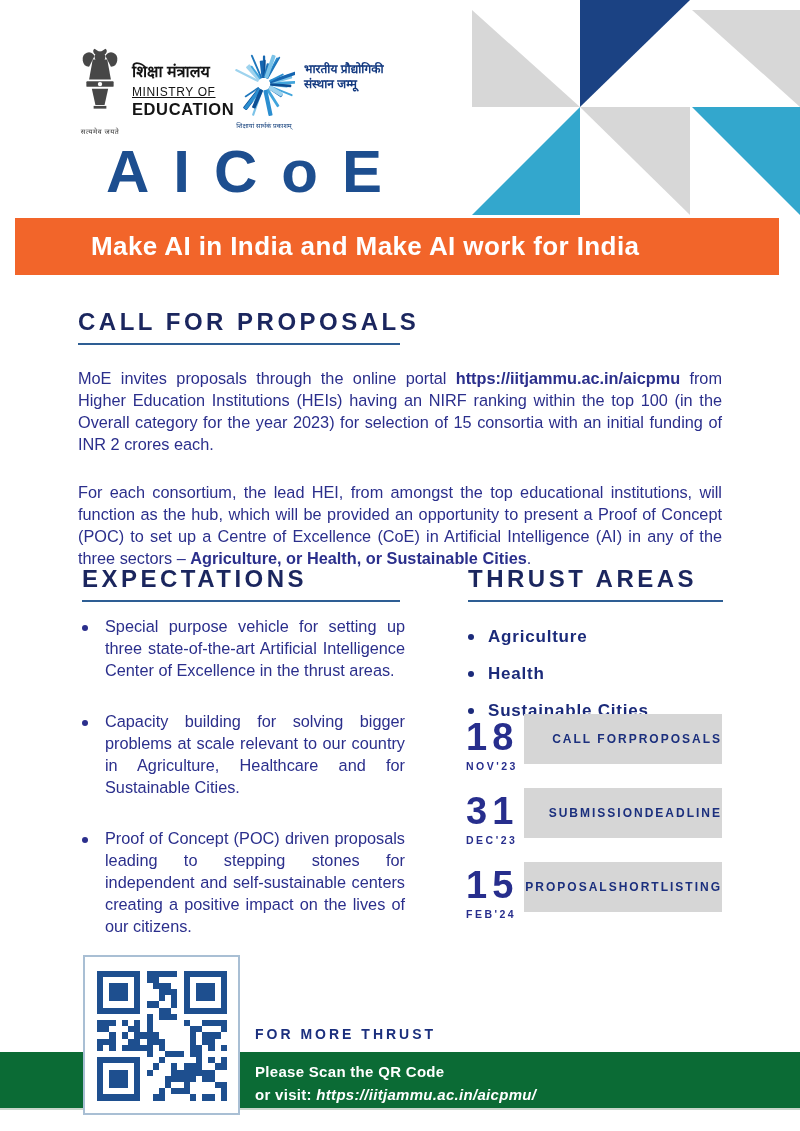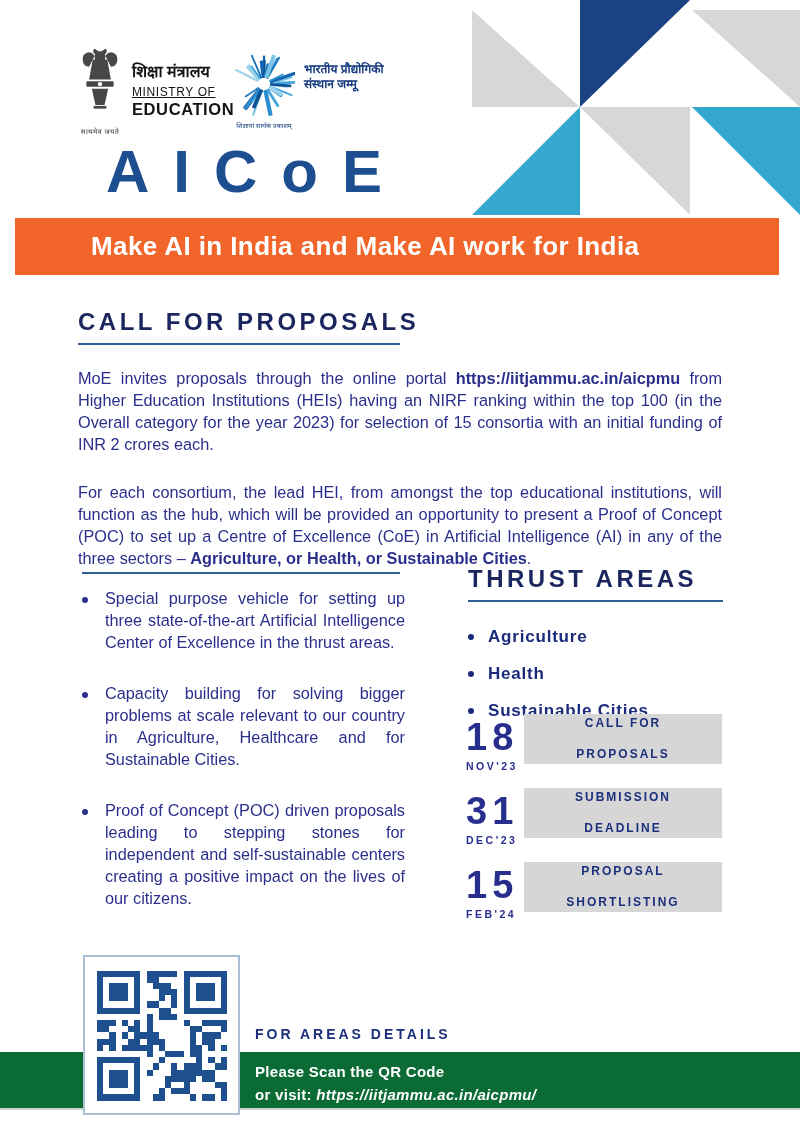--- a/index.html
+++ b/index.html
@@ -88,21 +88,21 @@
   .thrust-label { font-size:17px; font-weight:bold; color:#1b2a7a; letter-spacing:0.8px; }
 
   
   .timeline { position:absolute; left:466px; top:714px; width:256px; }
   .tl-row { display:flex; align-items:stretch; margin-bottom:16px; }
   .tl-date { width:58px; flex:none; padding-top:4px; }
   .tl-day { font-size:38px; font-weight:bold; color:#272e8d; letter-spacing:5px; line-height:1; }
   .tl-month { font-size:10.5px; font-weight:bold; color:#272e8d; letter-spacing:2.5px; margin-top:4px; }
   .tl-box {
     flex:1; height:50px; background:#d6d6d6;
-    display:flex; flex-direction:column; align-items:center; justify-content:space-between;
+    display:flex; flex-direction:row; align-items:center; justify-content:flex-end;
   }
   .tl-box-line { font-size:12px; font-weight:bold; color:#1b2f7d; letter-spacing:2px; line-height:1.55; text-align:center; }
 
   
   .green-band {
     position:absolute; left:0; top:1052px; width:800px; height:58px;
     background:#0b6b35; border-bottom:2px solid #c9d6cb; z-index:1;
   }
   .qr-card {
     position:absolute; left:83px; top:955px; width:157px; height:160px;
@@ -260,20 +260,21 @@
   </div>
 
   <div class="cfp">
     <div class="sec-heading">CALL FOR PROPOSALS</div>
     <div class="sec-underline"></div>
     <div class="body-text cfp-para1"><span>MoE invites proposals through the online portal </span><a href="#" class="inline-link">https://iitjammu.ac.in/aicpmu</a><span> from Higher Education Institutions (HEIs) having an NIRF ranking within the top 100 (in the Overall category for the year 2023) for selection of 15 consortia with an initial funding of INR 2 crores each.</span></div>
     <div class="body-text cfp-para2"><span>For each consortium, the lead HEI, from amongst the top educational institutions, will function as the hub, which will be provided an opportunity to present a Proof of Concept (POC) to set up a Centre of Excellence (CoE) in Artificial Intelligence (AI) in any of the three sectors – </span><span class="body-bold">Agriculture, or Health, or Sustainable Cities</span><span>.</span></div>
   </div>
 
   <div class="expect">
+    <div class="sec-heading">EXPECTATIONS</div>
     <div class="sec-underline"></div>
     <div class="bullet-list">
       <div class="bullet-item">
         <span class="bullet-dot"></span>
         <span class="bullet-text body-text">Special purpose vehicle for setting up three state-of-the-art Artificial Intelligence Center of Excellence in the thrust areas.</span>
       </div>
       <div class="bullet-item">
         <span class="bullet-dot"></span>
         <span class="bullet-text body-text">Capacity building for solving bigger problems at scale relevant to our country in Agriculture, Healthcare and for Sustainable Cities.</span>
       </div>
@@ -476,20 +477,20 @@
           </g>
           <g transform="translate(0,14)">
             <rect width="7" height="7"></rect>
             <rect x="1" y="1" width="5" height="5" fill="#ffffff"></rect>
             <rect x="2" y="2" width="3" height="3"></rect>
           </g>
         </g>
       </svg>
   </div>
 
-  <div class="more-details">FOR AREAS DETAILS</div>
+  <div class="more-details">FOR MORE THRUST</div>
 
   <div class="band-text">
     <div class="band-line1">Please Scan the QR Code</div>
     <div class="band-line2"><span>or visit: </span><a href="#">https://iitjammu.ac.in/aicpmu/</a></div>
   </div>
 
 </div>
 
 </body></html>

